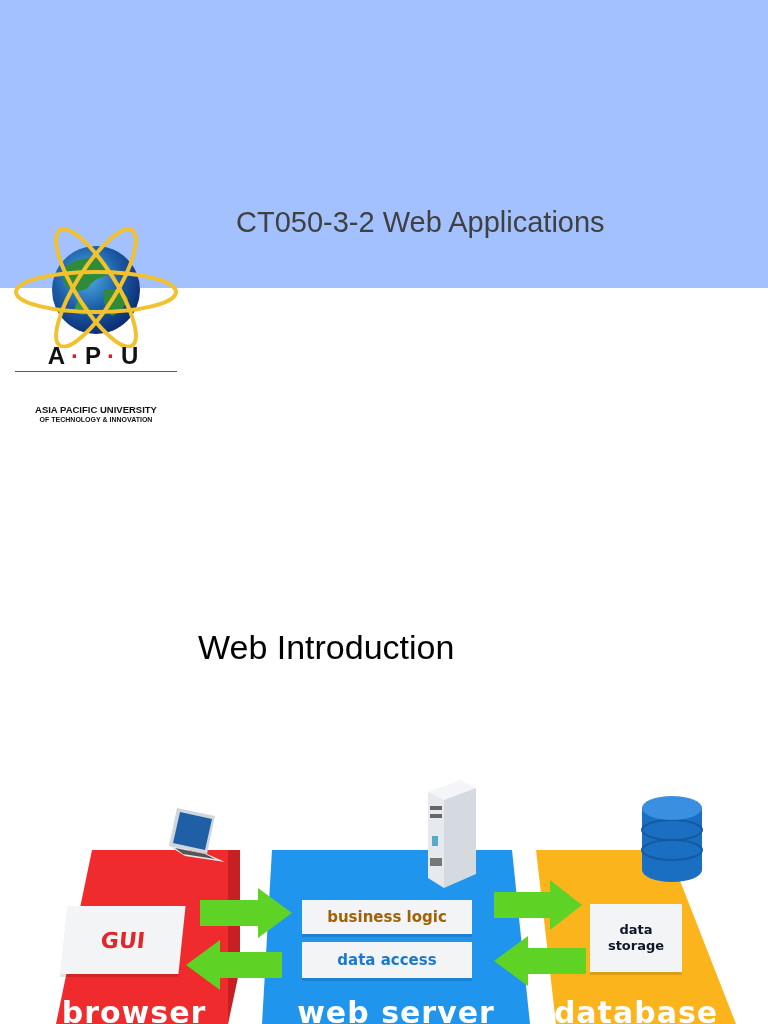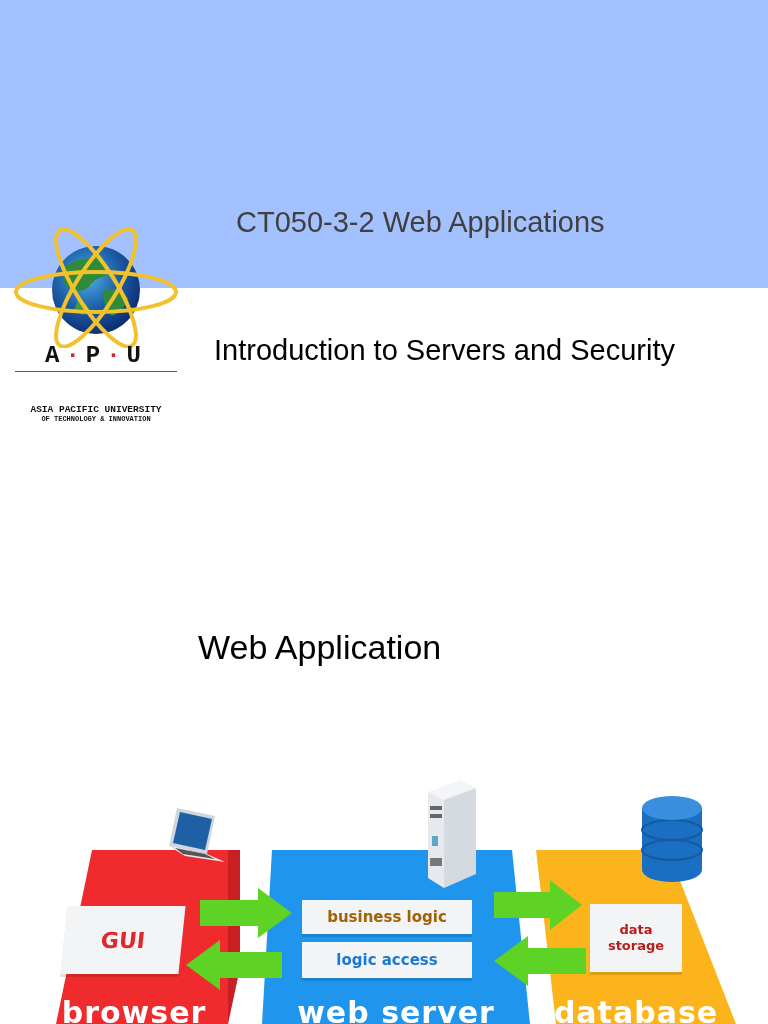--- a/index.html
+++ b/index.html
@@ -2,41 +2,40 @@
 <html><head>
 <meta charset="utf-8">
 <style>
   html, body { margin:0; padding:0; }
   body { width:768px; height:1024px; position:relative; overflow:hidden; background:#ffffff; font-family:"Liberation Sans", sans-serif; }
   .slide1 { position:absolute; left:0; top:0; width:768px; height:512px; background:#ffffff; }
   .band { position:absolute; left:0; top:0; width:768px; height:288px; background:#a3c1ff; }
   .title { position:absolute; left:236px; top:206px; font-size:29px; color:#404040; white-space:nowrap; }
   .subtitle { position:absolute; left:214px; top:334px; font-size:29px; color:#000; white-space:nowrap; }
   .logo { position:absolute; }
-  .logo-big { left:8px; top:228px; width:176px; height:168px;font-family:Liberation Mono, monospace; }
+  .logo-big { left:8px; top:228px; width:176px; height:168px; }
   .logo .apu { position:absolute; left:0; width:100%; text-align:center; font-weight:bold; color:#111; }
   .logo .apu .dot { color:#d2232a; }
   .logo .line { position:absolute; left:4%; width:92%; height:1px; background:#b9302f; }
   .logo .uni { position:absolute; left:0; width:100%; text-align:center; font-weight:bold; color:#111; line-height:1.1; white-space:nowrap;margin-top:32px; }
   .slide2 { position:absolute; left:0; top:512px; width:768px; height:512px; background:#ffffff; }
   .s2-title { position:absolute; left:198px; top:116px; font-size:34px; color:#000; white-space:nowrap; }
   .diagram { position:absolute; left:0; top:256px; width:768px; height:256px; }
   .tier { position:absolute; }
   .tier .plate { position:absolute; inset:0; }
   .tier-label { position:absolute; bottom:-6px; width:100%; text-align:center; font-weight:bold; color:#ffffff; font-size:30px; letter-spacing:1px; font-family:"DejaVu Sans", sans-serif; }
   .card { position:absolute; background:#f2f4f6; box-shadow:0 3px 0 rgba(0,0,0,0.12); display:flex; align-items:center; justify-content:center; text-align:center; font-weight:bold; font-family:"DejaVu Sans", sans-serif; }
   .arrow { position:absolute; }
 </style>
 </head>
 <body>
 
 <div class="slide1">
   <div class="band"></div>
   <div class="title">CT050-3-2 Web Applications</div>
-  <div class="subtitle">Introduction to Servers and Security</div>
 
   <div class="logo logo-big">
     <svg width="176" height="120" viewBox="0 0 176 120" style="position:absolute;left:0;top:0;">
       <defs>
         <radialGradient id="g1" cx="40%" cy="35%" r="65%">
           <stop offset="0%" stop-color="#4fb0e8"></stop>
           <stop offset="55%" stop-color="#1d5fa8"></stop>
           <stop offset="100%" stop-color="#0d2f75"></stop>
         </radialGradient>
       </defs>
@@ -51,21 +50,21 @@
     <div class="apu" style="top:114px;font-size:24px;letter-spacing:6px;">
       <span>A</span><span class="dot">·</span><span>P</span><span class="dot">·</span><span>U</span>
     </div>
     <div class="line" style="top:143px;"></div>
     <div class="uni" style="top:145px;font-size:9.5px;">ASIA PACIFIC UNIVERSITY</div>
     <div class="uni" style="top:156px;font-size:7px;">OF TECHNOLOGY &amp; INNOVATION</div>
   </div>
 </div>
 
 <div class="slide2">
-  <div class="s2-title">Web Application</div>
+  <div class="s2-title">Web Introduction</div>
 
   <div class="diagram">
 
     <div class="tier" style="left:28px;top:80px;width:212px;height:176px;">
       <svg class="plate" width="212" height="176" viewBox="0 0 212 176">
         <polygon points="64,2 212,2 200,176 28,176" fill="#ef2b2d"></polygon>
         <polygon points="200,2 212,2 212,120 200,176" fill="#c71f22"></polygon>
       </svg>
       <div class="card" style="left:36px;top:58px;width:118px;height:68px;color:#e3262a;font-size:22px;transform:skewX(-6deg);">GUI</div>
       <div class="tier-label">browser</div>
@@ -75,38 +74,38 @@
       <polygon points="25,8 57,15 50,46 18,39" fill="#1f5fa5"></polygon>
       <polygon points="14,42 52,50 70,58 30,52" fill="#e3e7ec"></polygon>
       <polygon points="20,44 50,50 60,55 28,50" fill="#555"></polygon>
     </svg>
 
     <div class="tier" style="left:262px;top:80px;width:268px;height:176px;">
       <svg class="plate" width="268" height="176" viewBox="0 0 268 176">
         <polygon points="10,2 250,2 268,176 0,176" fill="#1f95ee"></polygon>
       </svg>
       <div class="card" style="left:40px;top:52px;width:170px;height:34px;color:#a16207;font-size:15px;">business logic</div>
-      <div class="card" style="left:40px;top:94px;width:170px;height:36px;color:#1a7ad1;font-size:15px;">logic access</div>
+      <div class="card" style="left:40px;top:94px;width:170px;height:36px;color:#1a7ad1;font-size:15px;">data access</div>
       <div class="tier-label">web server</div>
     </div>
     <svg style="position:absolute;left:420px;top:10px;" width="60" height="110" viewBox="0 0 60 110">
       <polygon points="8,14 40,2 56,10 24,22" fill="#f4f5f7"></polygon>
       <polygon points="8,14 24,22 24,110 8,100" fill="#e6e9ed"></polygon>
       <polygon points="24,22 56,10 56,96 24,110" fill="#d5dae0"></polygon>
       <rect x="10" y="28" width="12" height="4" fill="#666"></rect>
       <rect x="10" y="36" width="12" height="4" fill="#666"></rect>
       <rect x="12" y="58" width="6" height="10" fill="#5aa9c9"></rect>
       <rect x="10" y="80" width="12" height="8" fill="#777"></rect>
     </svg>
 
     <div class="tier" style="left:536px;top:80px;width:200px;height:176px;">
       <svg class="plate" width="200" height="176" viewBox="0 0 200 176">
         <polygon points="0,2 132,2 200,176 20,176" fill="#fbb41b"></polygon>
       </svg>
-      <div class="card" style="left:54px;top:56px;width:92px;height:68px;color:#b91c1c;font-size:13px;line-height:1.2;white-space:pre-line;">data storage</div>
+      <div class="card" style="left:54px;top:56px;width:92px;height:68px;color:#0f172a;font-size:13px;line-height:1.2;white-space:pre-line;">data storage</div>
       <div class="tier-label">database</div>
     </div>
     <svg style="position:absolute;left:630px;top:26px;" width="84" height="90" viewBox="0 0 84 90">
       <rect x="12" y="14" width="60" height="62" fill="#1a6fc3"></rect>
       <ellipse cx="42" cy="76" rx="30" ry="12" fill="#1a6fc3"></ellipse>
       <ellipse cx="42" cy="56" rx="30" ry="10" fill="none" stroke="#145aa0" stroke-width="2"></ellipse>
       <ellipse cx="42" cy="36" rx="30" ry="10" fill="none" stroke="#145aa0" stroke-width="2"></ellipse>
       <ellipse cx="42" cy="14" rx="30" ry="12" fill="#3a8fe0"></ellipse>
     </svg>
 

